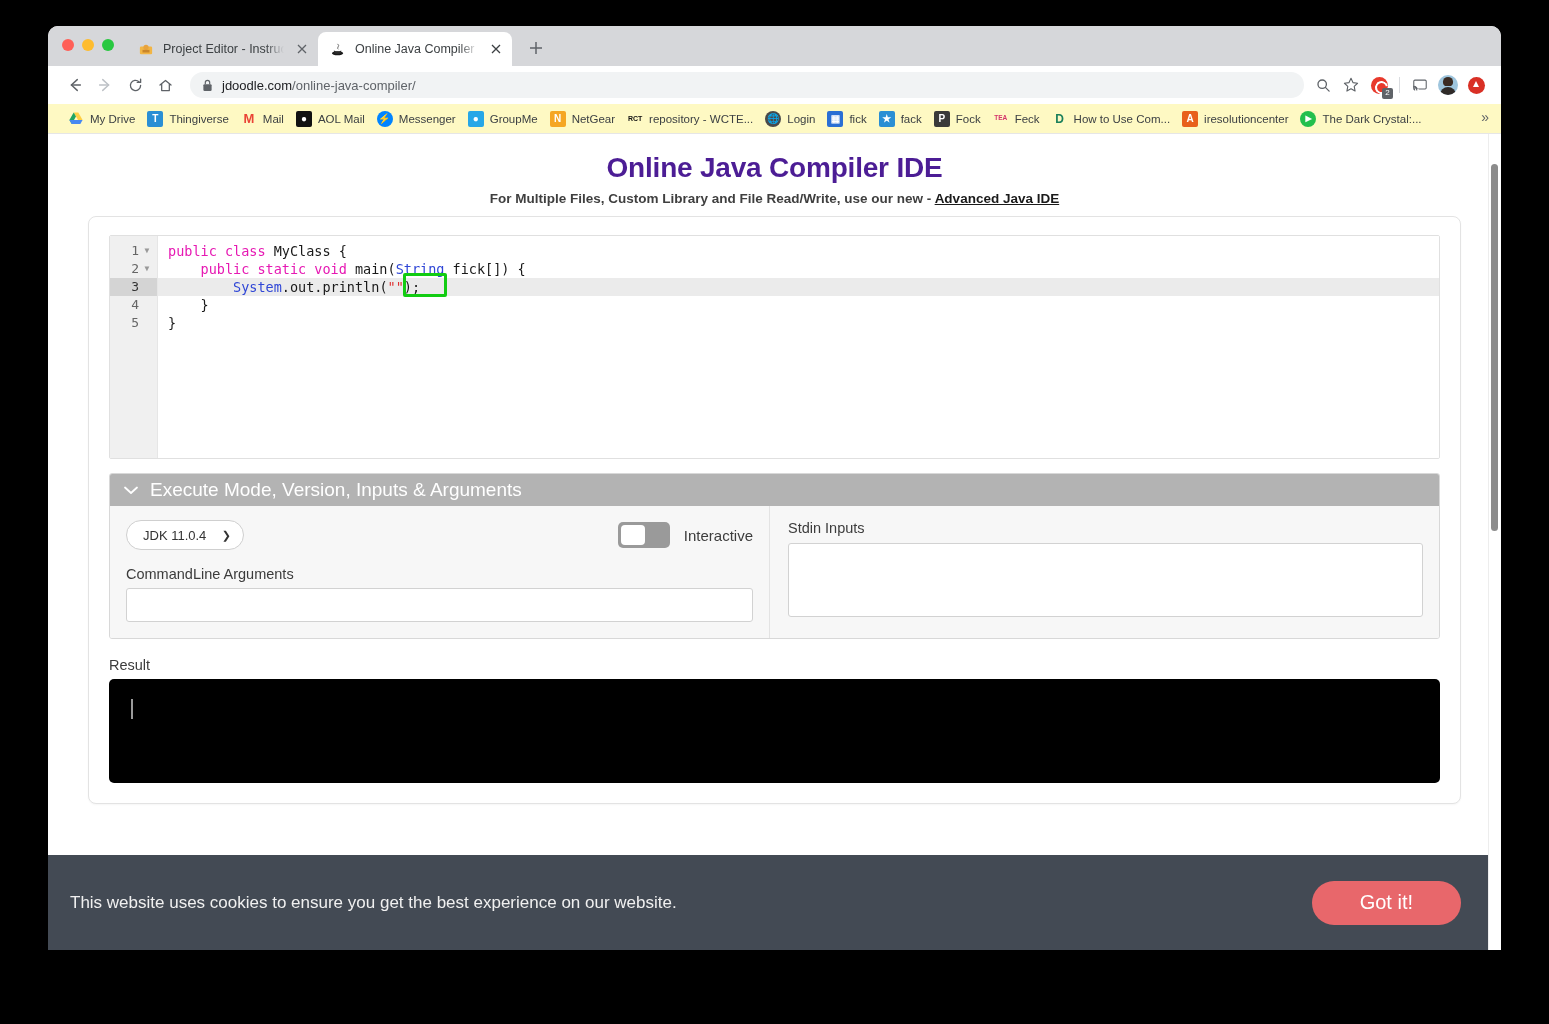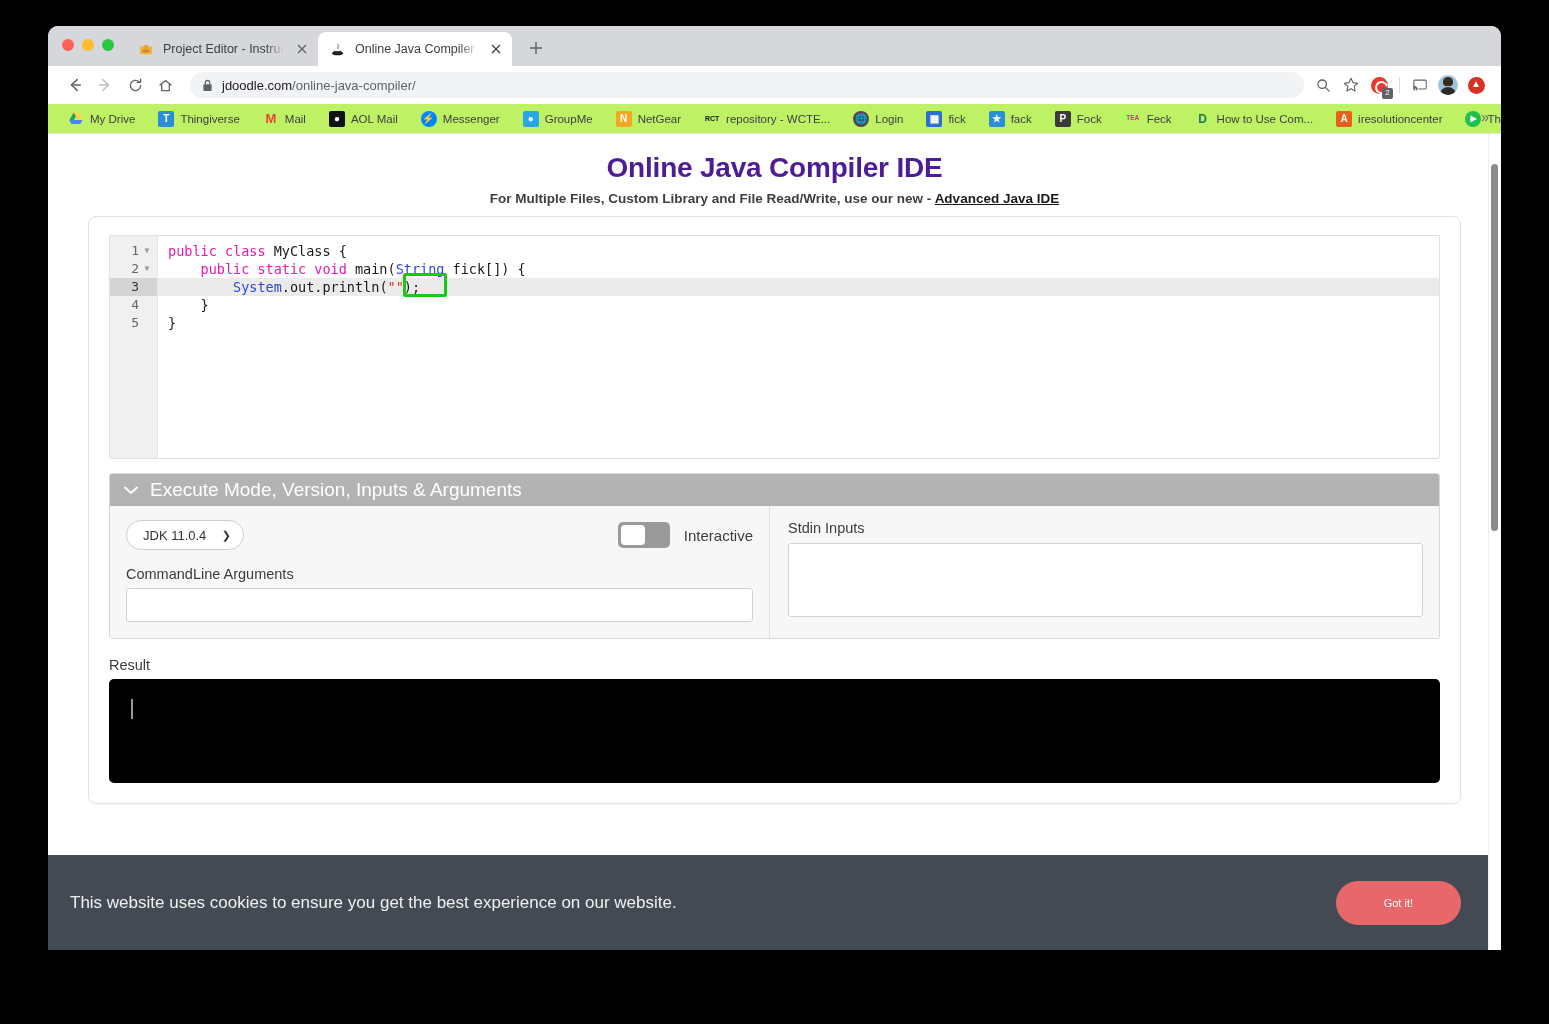--- a/index.html
+++ b/index.html
@@ -154,24 +154,24 @@
     width: 0; height: 0;
     border-left: 3.5px solid transparent;
     border-right: 3.5px solid transparent;
     border-bottom: 6px solid #fff;
   }
   .divider-v { width: 1px; height: 16px; background: #dadce0; margin: 0 5px; }
 
   
   #bookmarks-bar {
     height: 30px;
-    background: #bef264;
+    background: #fef9c3;
     display: flex; align-items: center;
     padding: 0 10px 0 14px;
-    gap: 11px;
+    gap: 0;
     border-bottom: 1px solid #e6e6e6;
     overflow: hidden;
     position: relative;
   }
   .bm {
     display: flex; align-items: center;
     padding: 3px 6px;
     font-size: 11.5px; color: #3c4043;
     white-space: nowrap;
     border-radius: 4px;
@@ -448,21 +448,21 @@
     color: #f0f0f0; font-size: 17px;
   }
   #cookie-accept {
     margin-left: auto;
     background: #e8676b;
     color: #fff;
     border: none;
     border-radius: 22px;
     height: 44px;
     padding: 0 48px;
-    font-size: 11px;
+    font-size: 20px;
     cursor: pointer;
     font-family: "Liberation Sans", sans-serif;
   }
 </style>
 </head>
 <body>
 
 <div id="browser-window">
 
   <div id="tab-strip">

